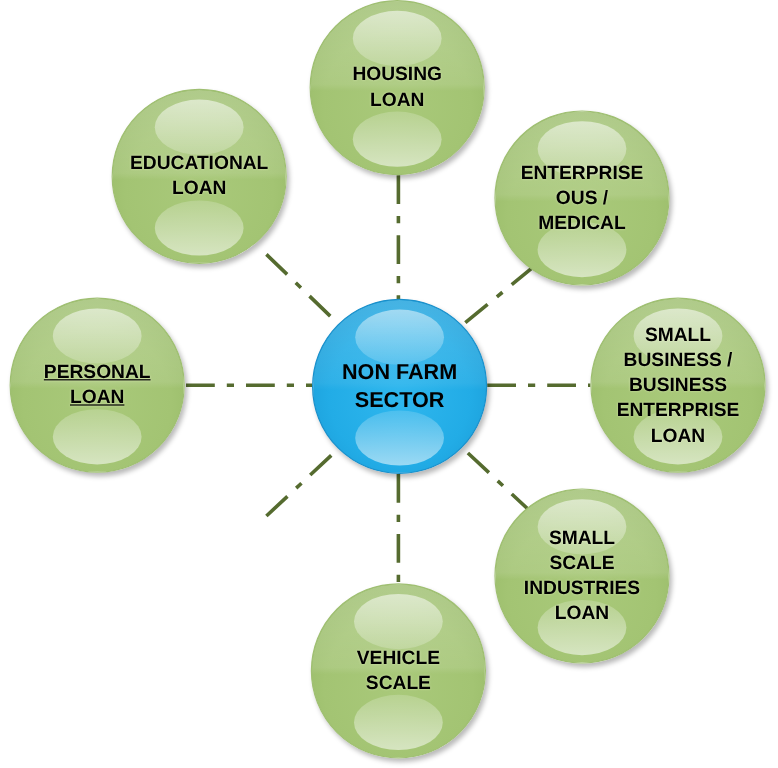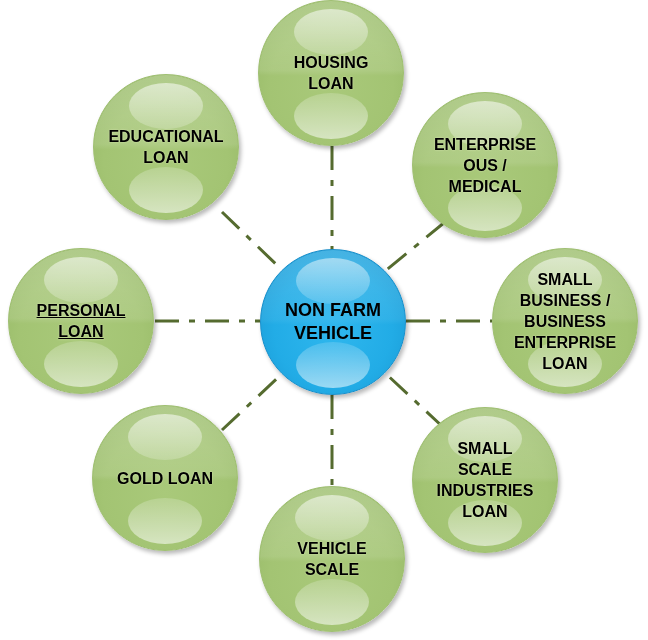--- a/index.html
+++ b/index.html
@@ -107,39 +107,34 @@
 LOAN</span>
   </div>
 
   <div class="node green" style="left:259px; top:486px;">
     <div class="gloss-top"></div>
     <div class="gloss-bottom"></div>
     <span class="label">VEHICLE
 SCALE</span>
   </div>
 
-  <div class="node green" style="left:92px; top:405px;">
-    <div class="gloss-top"></div>
-    <div class="gloss-bottom"></div>
-    <span class="label">GOLD LOAN</span>
-  </div>
 
   <div class="node green" style="left:8px; top:248px;text-decoration:underline;">
     <div class="gloss-top"></div>
     <div class="gloss-bottom"></div>
     <span class="label">PERSONAL
 LOAN</span>
   </div>
 
   <div class="node green" style="left:93px; top:74px;">
     <div class="gloss-top"></div>
     <div class="gloss-bottom"></div>
     <span class="label">EDUCATIONAL
 LOAN</span>
   </div>
 
   <div class="node blue" style="left:260px; top:249px;">
     <div class="gloss-top"></div>
     <div class="gloss-bottom"></div>
     <span class="label">NON FARM
-VEHICLE</span>
+SECTOR</span>
   </div>
 </div>
 
 </body></html>

